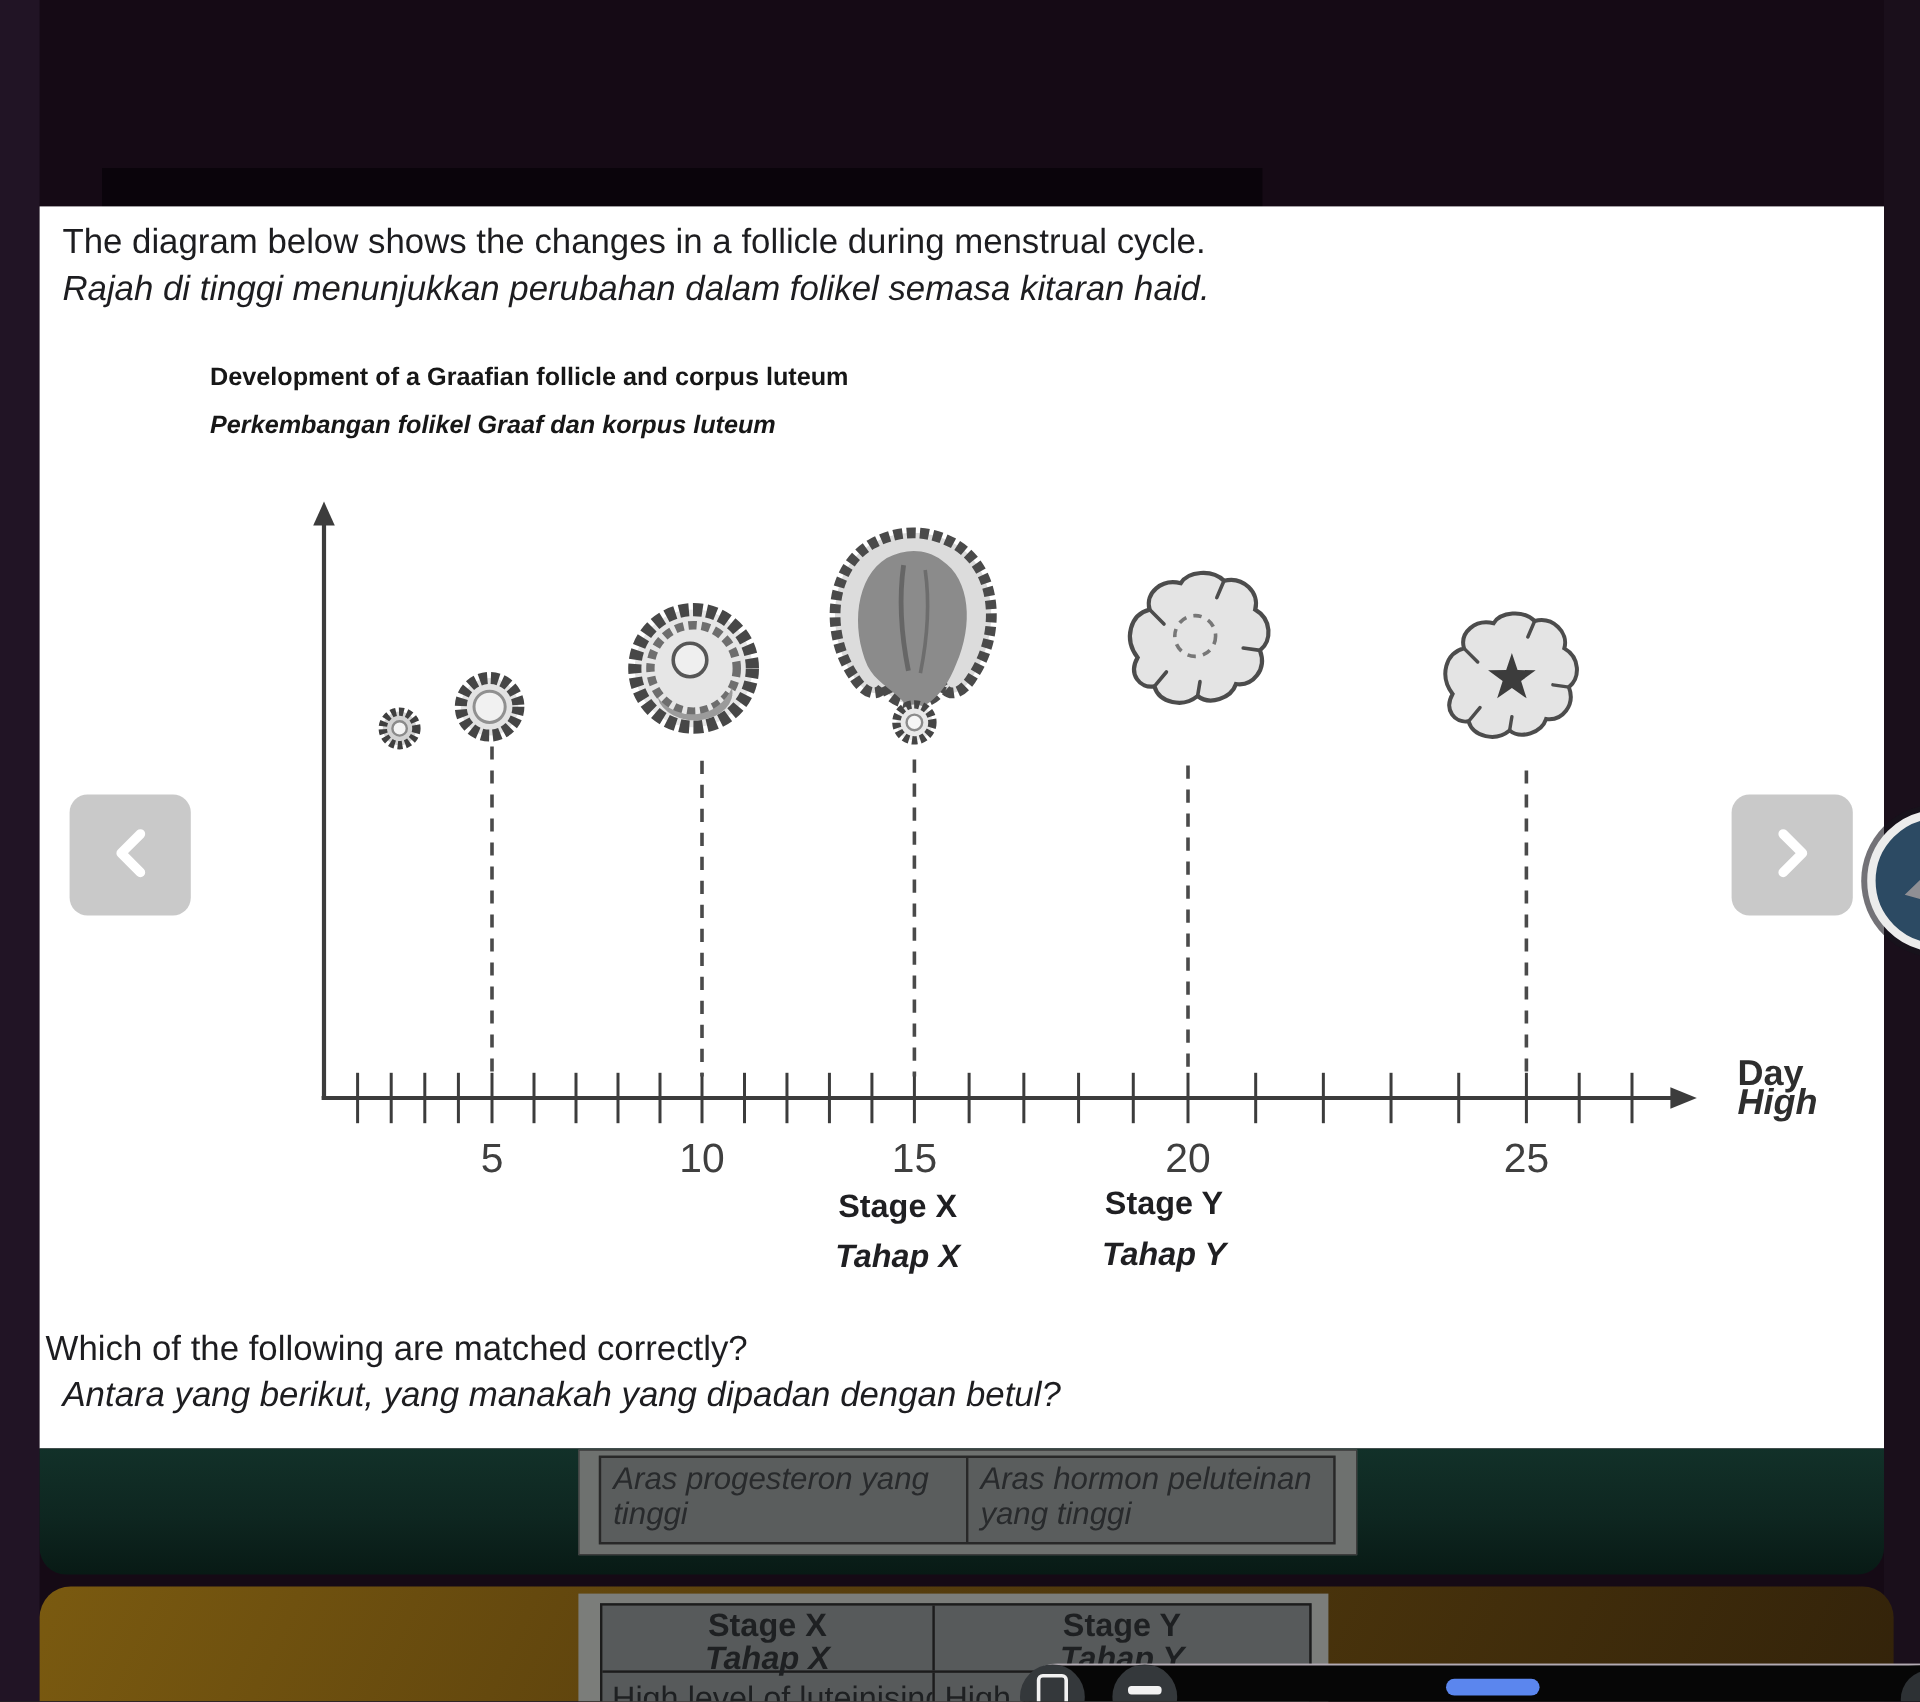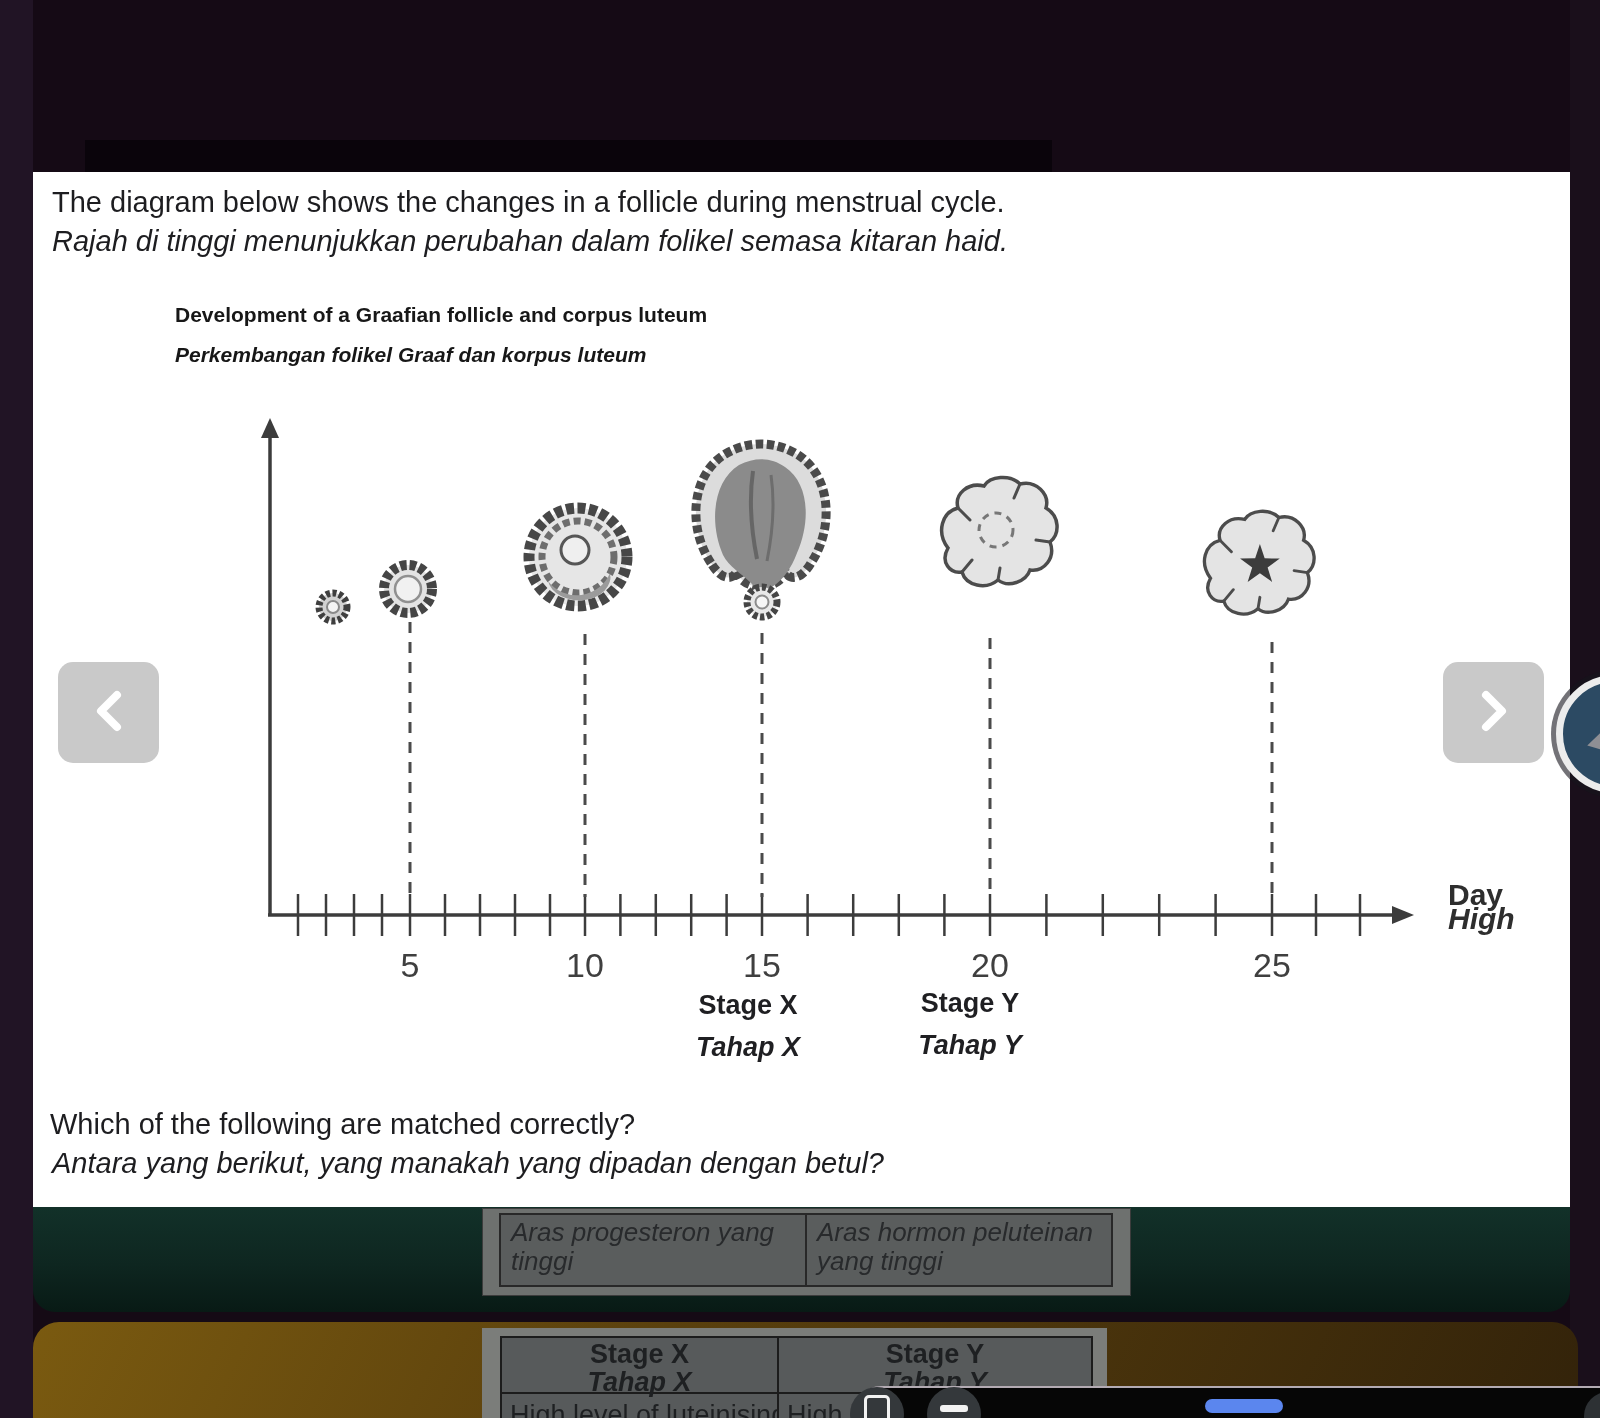--- a/index.html
+++ b/index.html
@@ -73,21 +73,21 @@
     <div class="diagram-title italic" style="left:142px;top:171px;">Perkembangan folikel Graaf dan korpus luteum</div>
 
     <div class="axis-side-label" style="left:1415px;top:688px;margin-top:18px;">Day</div>
     <div class="axis-side-label italic" style="left:1415px;top:730px;">High</div>
 
     <div class="stage-label" style="left:715px;top:818px;">Stage X</div>
     <div class="stage-label italic" style="left:715px;top:860px;">Tahap X</div>
     <div class="stage-label" style="left:937px;top:816px;">Stage Y</div>
     <div class="stage-label italic" style="left:937px;top:858px;">Tahap Y</div>
 
-    <div class="q-line" style="left:17px;top:936px;">Which of the following are matched correctly?</div>
+    <div class="q-line" style="left:5px;top:936px;">Which of the following are matched correctly?</div>
     <div class="q-line italic" style="left:19px;top:975px;">Antara yang berikut, yang manakah yang dipadan dengan betul?</div>
   </div>
 
   <svg id="diagram-svg" viewBox="0 0 1600 1418" xmlns="http://www.w3.org/2000/svg">
 
     <line x1="270" y1="915" x2="270" y2="432" stroke="#3c3c3c" stroke-width="3.5"></line>
     <polygon points="270,418 261,438 279,438" fill="#3c3c3c"></polygon>
 
     <line x1="268" y1="915" x2="1400" y2="915" stroke="#3c3c3c" stroke-width="3.5"></line>
     <polygon points="1414,915 1392,906 1392,924" fill="#3c3c3c"></polygon>

